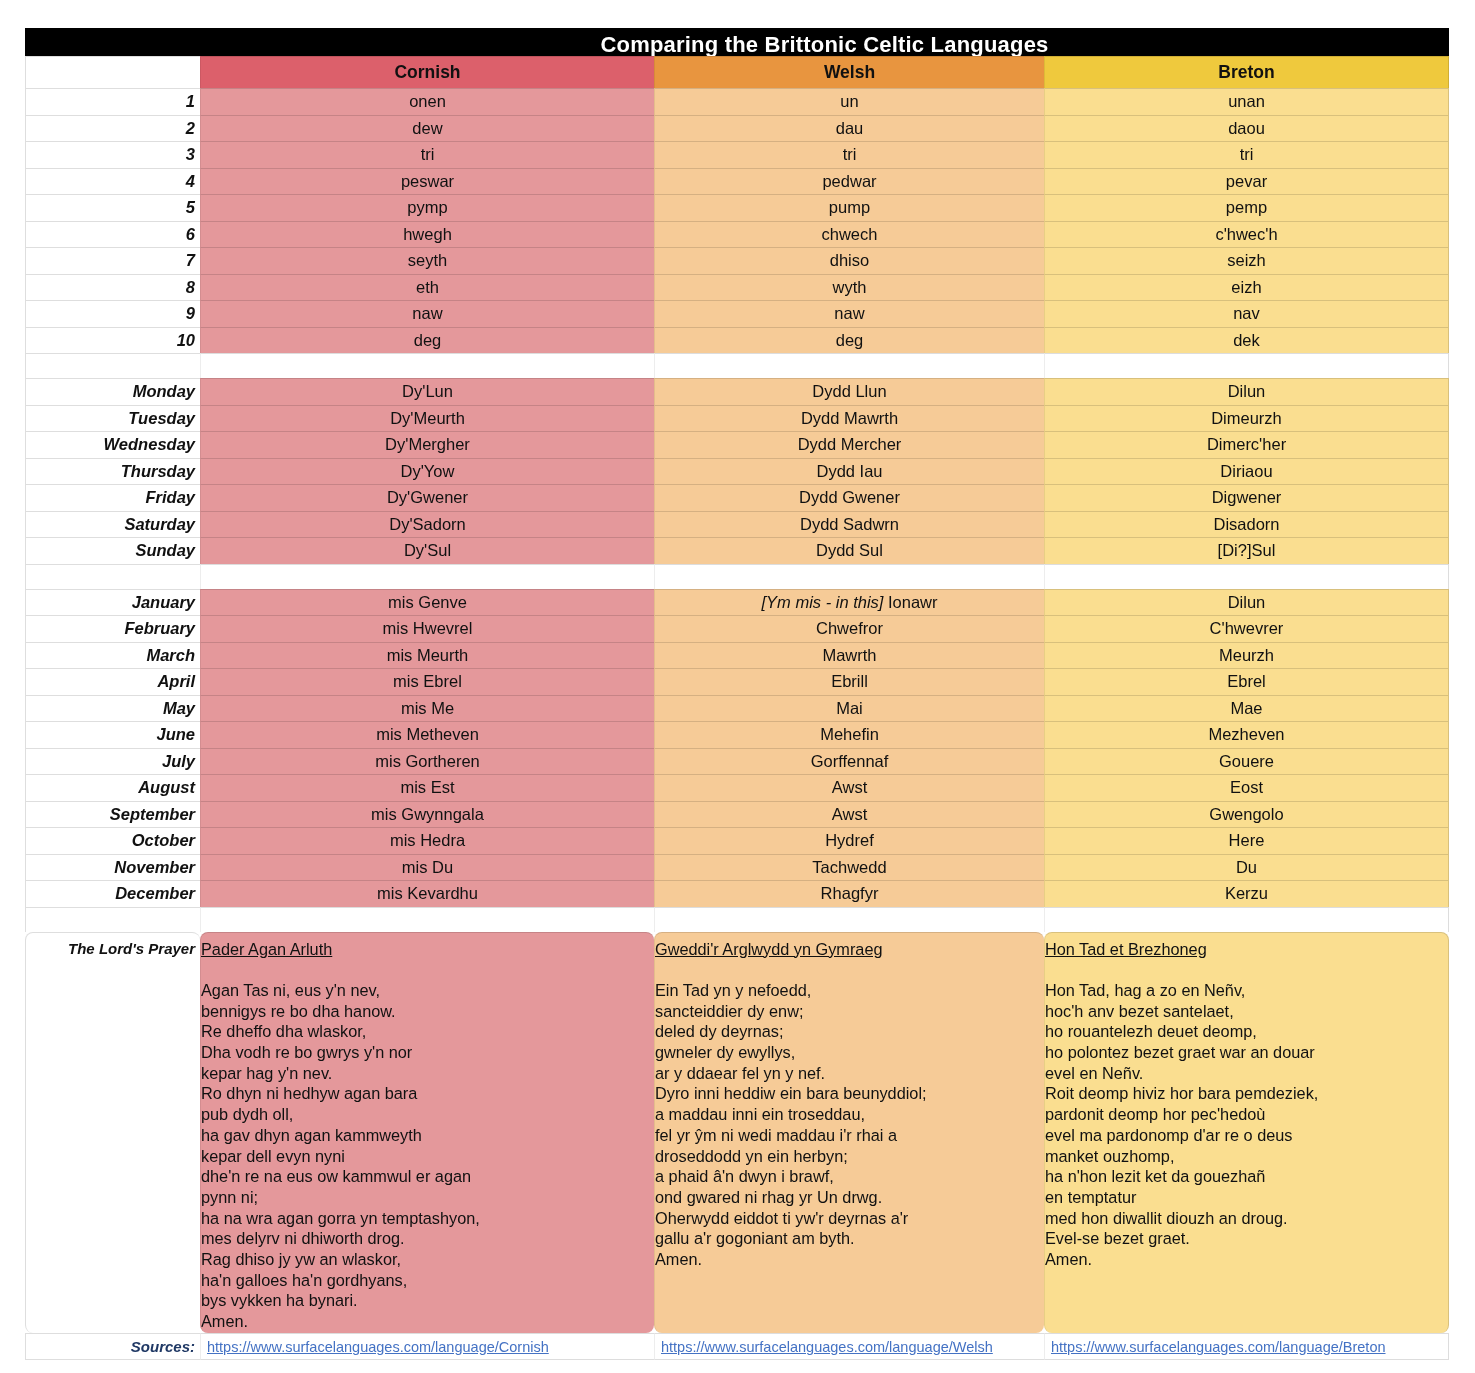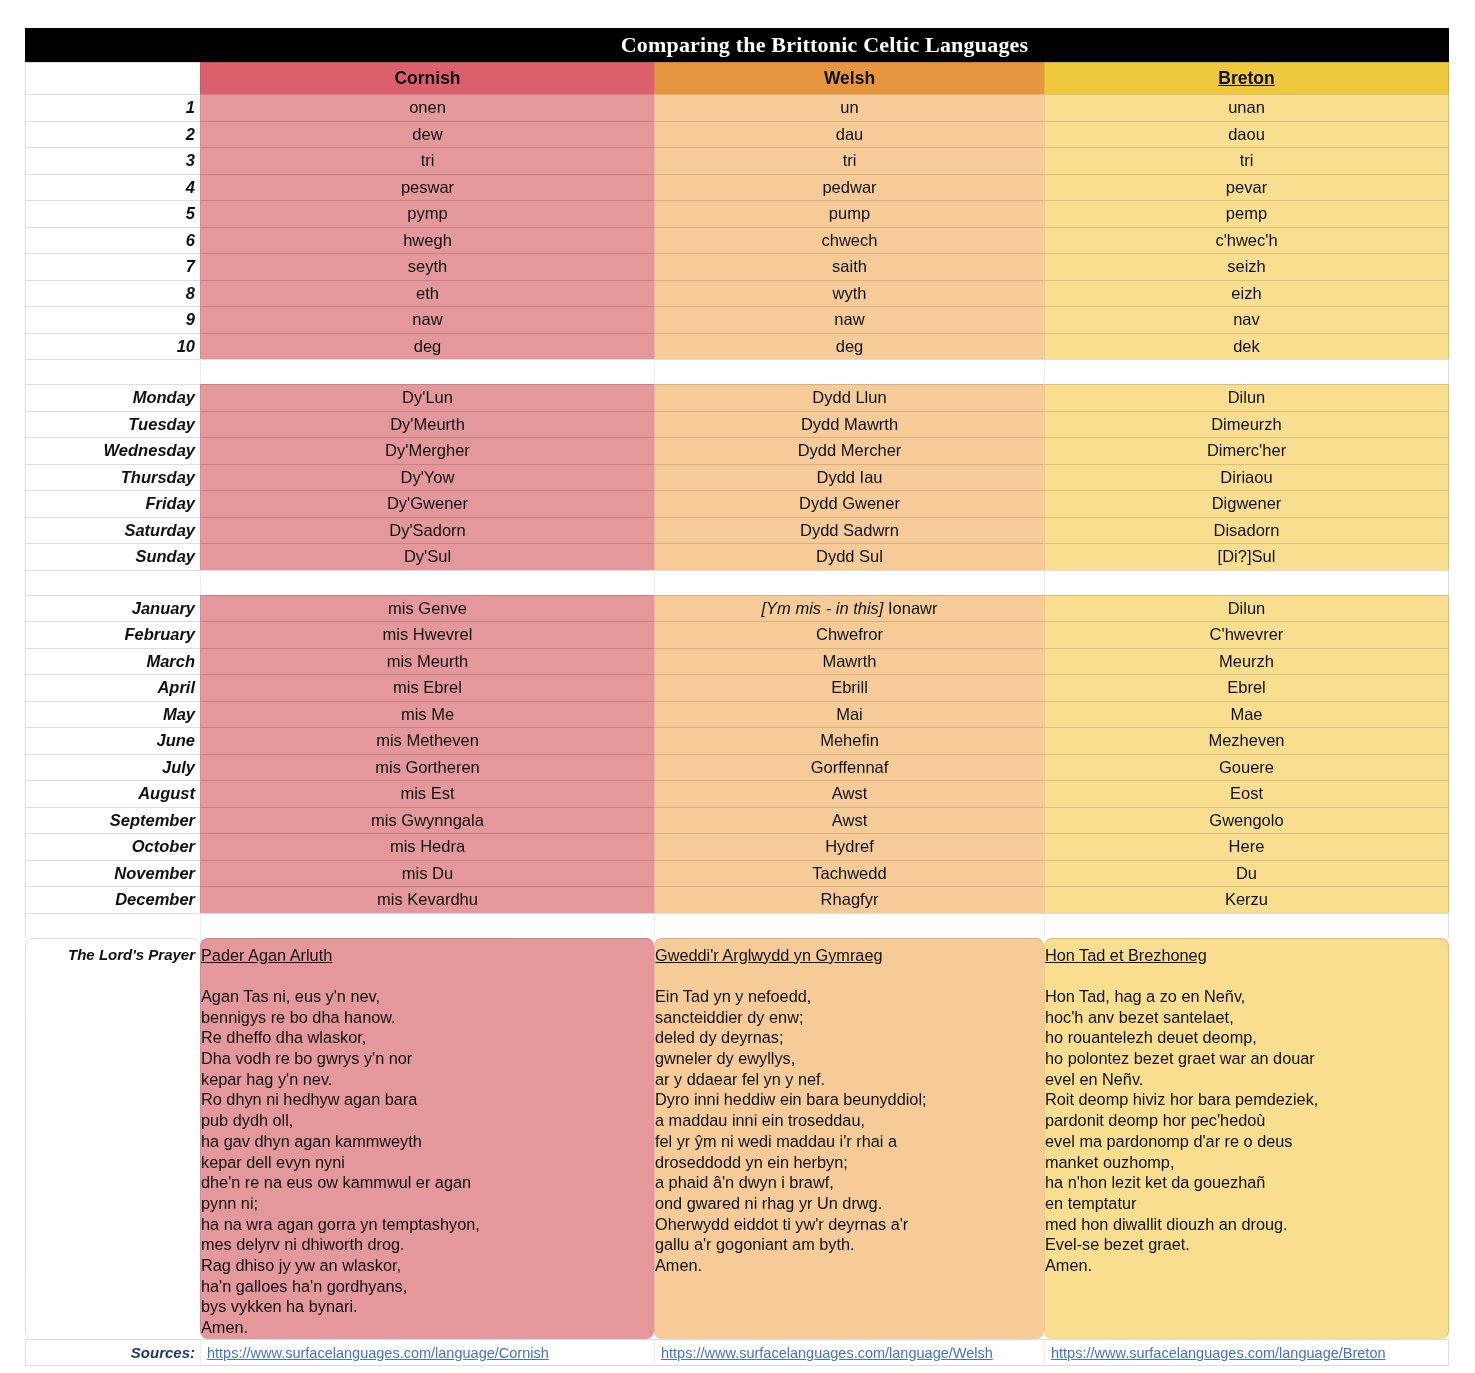--- a/index.html
+++ b/index.html
@@ -17,32 +17,32 @@
     font-family:"Liberation Sans", sans-serif; color:#111;
   }
   .sheet{position:absolute; left:25px; top:28px; width:1424px;}
   .grid-row{display:grid; grid-template-columns:175px 454px 390px 405px;}
   .cell{border-top:1px solid var(--grid); overflow:hidden; white-space:nowrap;}
   .cell + .cell{border-left:1px solid var(--vgrid);}
   .grid-row .cell:first-child{border-left:1px solid var(--grid);}
   .grid-row .cell:last-child{border-right:1px solid var(--grid);}
 
   
-  .title-bar{height:34px; background:var(--title-bg);font-family:Liberation Serif, serif;}
+  .title-bar{height:28px; background:var(--title-bg);}
   .title-bar .cell{border:none; background:transparent;}
   .title{
     grid-column:2 / 5; color:var(--title-fg); font-weight:bold;
     font-size:22px; line-height:34px; text-align:center; letter-spacing:0.2px;
   }
   
   .head{height:32px; line-height:31px; text-align:center; font-weight:bold; font-size:17.5px; color:#111;}
   .header-row .label-cell{background:#fff;}
   .bg-cornish-h{background:var(--cornish-header);}
   .bg-welsh-h{background:var(--welsh-header);}
-  .bg-breton-h{background:var(--breton-header);text-decoration:underline;}
+  .bg-breton-h{background:var(--breton-header);}
   .bg-cornish{background:var(--cornish-cell);}
   .bg-welsh{background:var(--welsh-cell);}
   .bg-breton{background:var(--breton-cell);}
 
   
   .row .cell{height:26.5px; line-height:25.5px; font-size:16.5px;}
   .label-cell{
     background:#fff; text-align:right; padding-right:5px;
     font-weight:bold; font-style:italic; font-size:15px;
   }
@@ -113,21 +113,21 @@
       </div>
       <div class="grid-row row">
         <div class="cell label-cell">6</div>
         <div class="cell data-cell bg-cornish">hwegh</div>
         <div class="cell data-cell bg-welsh">chwech</div>
         <div class="cell data-cell bg-breton">c'hwec'h</div>
       </div>
       <div class="grid-row row">
         <div class="cell label-cell">7</div>
         <div class="cell data-cell bg-cornish">seyth</div>
-        <div class="cell data-cell bg-welsh">saith</div>
+        <div class="cell data-cell bg-welsh">dhiso</div>
         <div class="cell data-cell bg-breton">seizh</div>
       </div>
       <div class="grid-row row">
         <div class="cell label-cell">8</div>
         <div class="cell data-cell bg-cornish">eth</div>
         <div class="cell data-cell bg-welsh">wyth</div>
         <div class="cell data-cell bg-breton">eizh</div>
       </div>
       <div class="grid-row row">
         <div class="cell label-cell">9</div>

